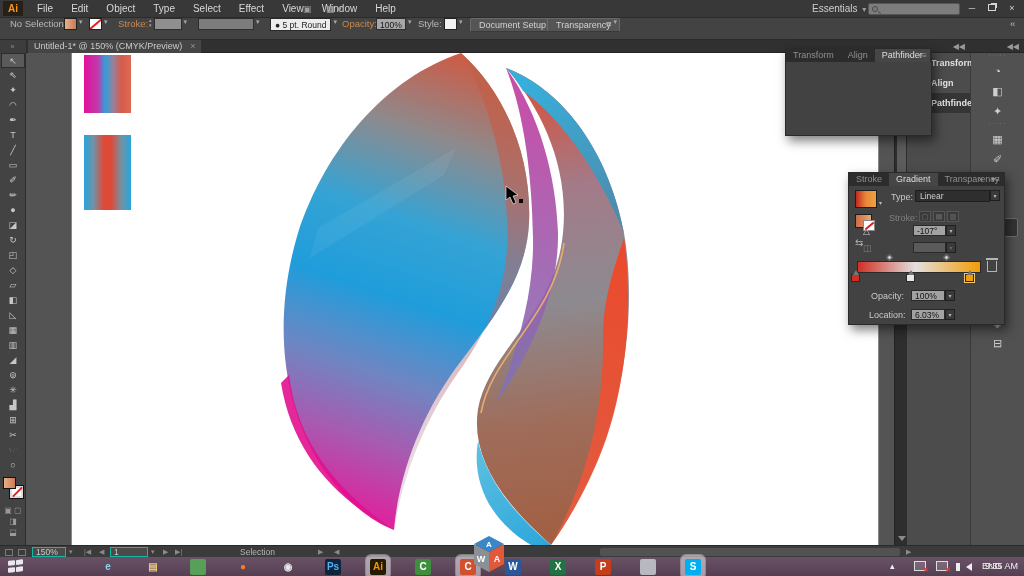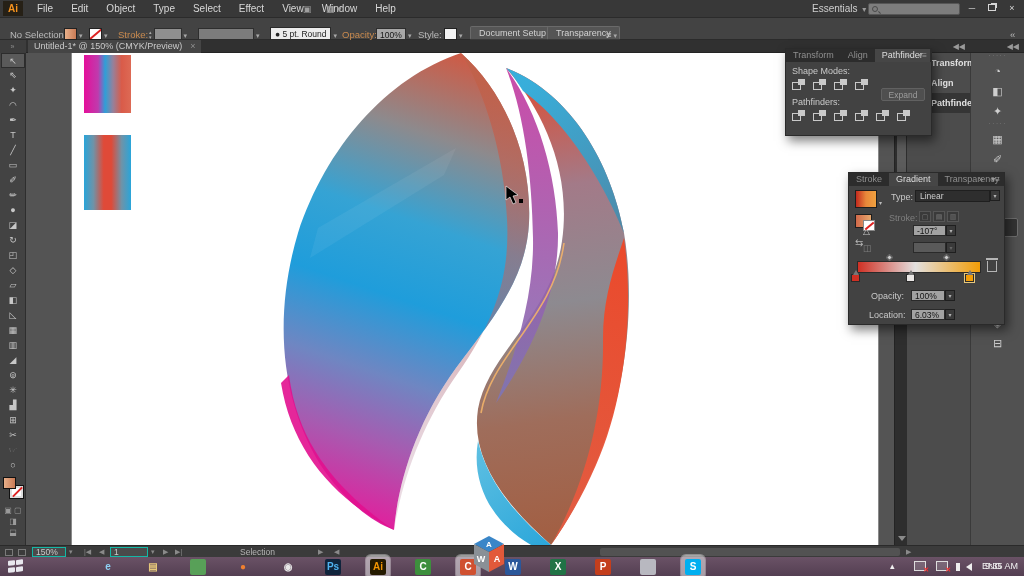--- a/index.html
+++ b/index.html
@@ -19,21 +19,21 @@
   #searchbox { position:absolute; left:868px; top:3px; width:92px; height:12px; background:#7d7d7d;
     border:1px solid #565656; border-radius:2px; }
   #searchbox .mag { position:absolute; left:3px; top:2px; width:6px; height:6px; border:1px solid #4a4a4a; border-radius:50%; }
   #searchbox .mag:after { content:""; position:absolute; left:5px; top:5px; width:3px; height:1px; background:#4a4a4a; transform:rotate(45deg); }
   .winbtns { position:absolute; right:2px; top:1px; display:flex; }
   .winbtn { width:20px; height:14px; color:#d6d6d6; font-size:9px; text-align:center; line-height:14px; }
   .restore-glyph { display:inline-block; width:8px; height:7px; border:1px solid #d6d6d6; box-shadow:2px -2px 0 -1px #d6d6d6; margin-top:3px; }
 
   
   #controlbar { left:0; top:18px; width:1024px; height:22px; background:#434343; border-bottom:1px solid #2b2b2b; }
-  .cb { position:absolute; top:0; height:22px; display:flex; align-items:flex-end; }
+  .cb { position:absolute; top:0; height:22px; display:flex; align-items:flex-start; }
   .cb-label { color:#b9b9b9; font-size:9.5px; }
   .cb-label.link { color:#c98a4e; }
   .swatch { width:13px; height:12px; border:1px solid #222; }
   .crt { color:#a9a9a9; font-size:7px; margin-left:2px; }
   .cb-field { height:12px; border:1px solid #2e2e2e; background:#8f8f8f; }
   .combo-white { height:13px; background:#ececec; color:#222; font-size:8.5px; line-height:13px; padding:0 4px; border:1px solid #2a2a2a; }
   .combo-lt { height:12px; background:#a8a8a8; color:#161616; font-size:8.5px; line-height:12px; padding:0 3px; border:1px solid #2e2e2e; }
   .cb-btn { height:14px; background:#555; border:1px solid #6a6a6a; border-bottom-color:#3a3a3a; border-radius:2px;
     color:#d2d2d2; font-size:9px; line-height:13px; padding:0 8px; }
   .stepper { display:flex; flex-direction:column; color:#aaa; font-size:5px; line-height:5px; margin-right:2px; }
@@ -437,41 +437,20 @@
   <div class="phead">
 
   <div class="ptab"><span>Transform</span></div>
       <div class="ptab"><span>Align</span></div>
       <div class="ptab active"><span>Pathfinder</span></div>
     </div>
   <div class="phead" style="position:absolute;right:0;top:0;background:transparent">
     <span class="hic">»</span>
     <span class="hic">▾≡</span>
   </div>
-  <div id="pf-body">
-    <div class="plabel">Shape Modes:</div>
-    <div class="pf-row">
-
-    <span class="sq-ic"></span>
-        <span class="sq-ic"></span>
-        <span class="sq-ic"></span>
-        <span class="sq-ic"></span>
-      </div>
-    <div class="pf-expand">Expand</div>
-    <div class="plabel" style="margin-top:7px">Pathfinders:</div>
-    <div class="pf-row">
-
-    <span class="sq-ic"></span>
-        <span class="sq-ic"></span>
-        <span class="sq-ic"></span>
-        <span class="sq-ic"></span>
-        <span class="sq-ic"></span>
-        <span class="sq-ic"></span>
-      </div>
-  </div>
 </div>
 
 <div class="panel" id="gr-panel">
   <div class="phead">
 
   <div class="ptab"><span>Stroke</span></div>
       <div class="ptab active"><span>Gradient</span></div>
       <div class="ptab"><span>Transparency</span></div>
     </div>
   <div class="phead" style="position:absolute;right:0;top:0;background:transparent">

